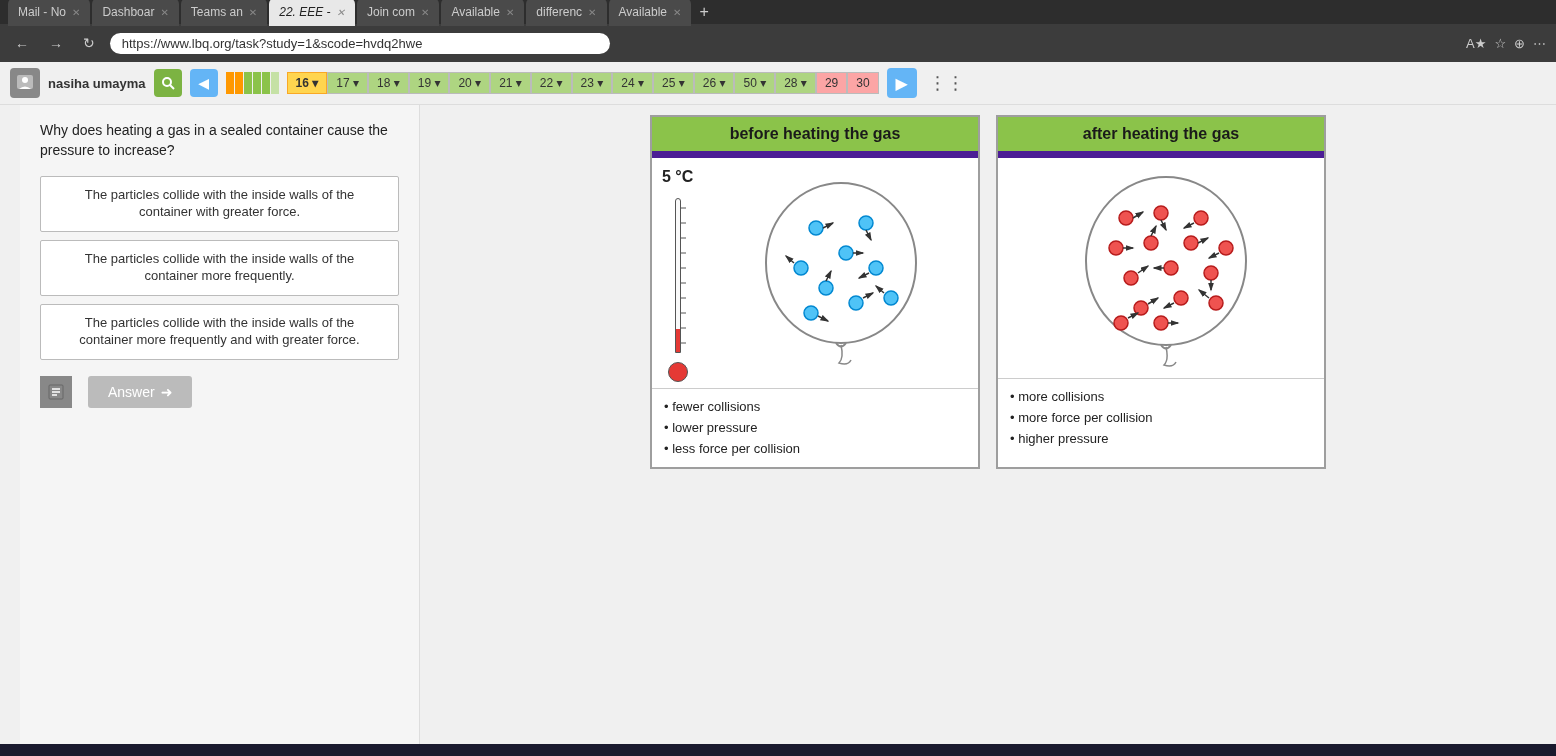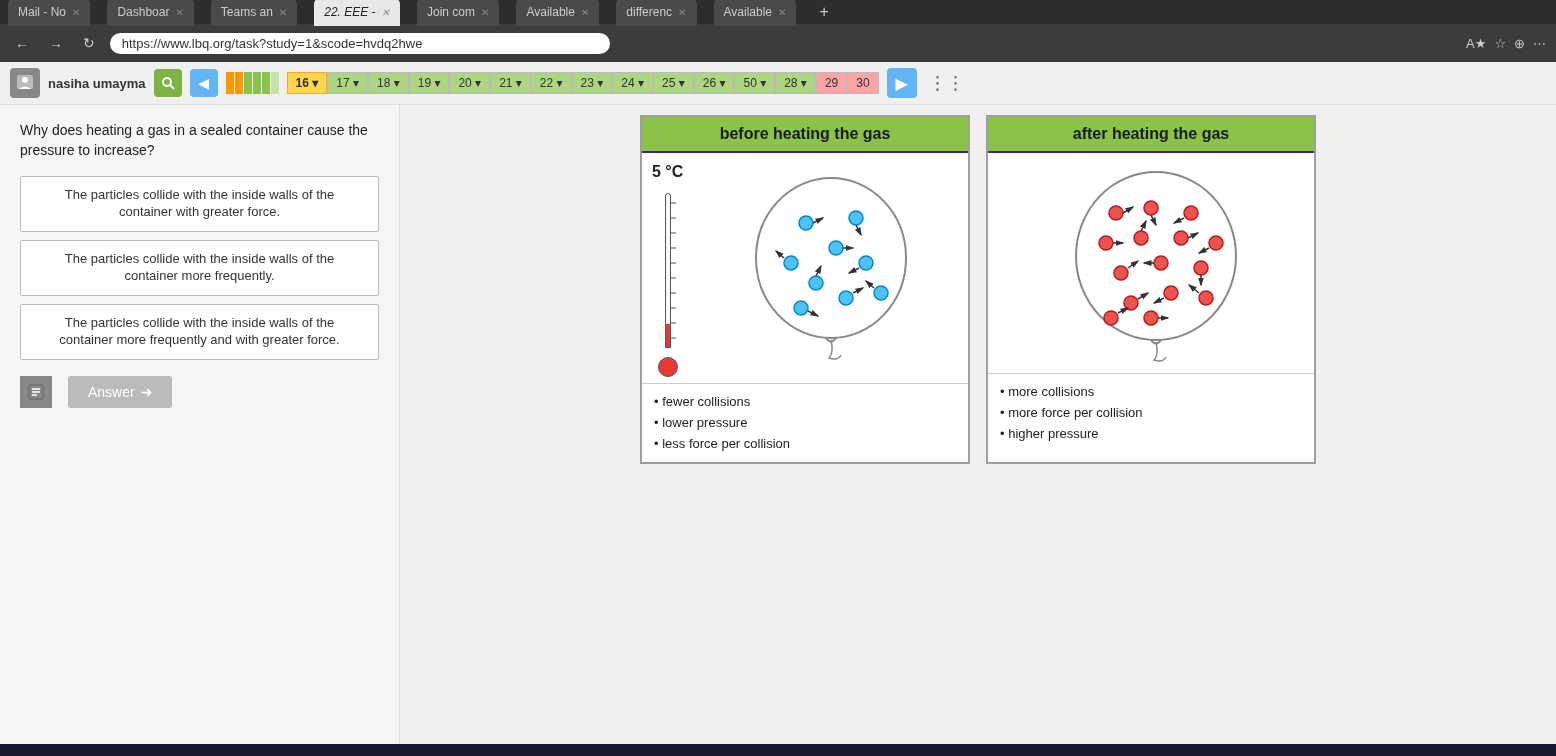--- a/index.html
+++ b/index.html
@@ -9,21 +9,21 @@
       overflow: hidden;
       width: 1556px;
       height: 756px;
     }
     .tab-bar {
       display: flex;
       align-items: center;
       height: 24px;
       background: #2d2d2d;
       padding: 0 8px;
-      gap: 17px;
+      gap: 2px;
     }
     .tab {
       display: flex;
       align-items: center;
       background: #4a4a4a;
       color: #ccc;
       font-size: 12px;
       padding: 4px 10px;
       border-radius: 6px 6px 0 0;
       height: 28px;
@@ -173,20 +173,21 @@
       justify-content: center;
       color: white;
       font-size: 16px;
       cursor: pointer;
     }
     
     .main-area {
       display: flex;
       flex: 1;
       overflow: hidden;
+      padding-left: 20px;
     }
     
     .left-panel {
       width: 400px;
       padding: 16px 20px;
       background: #f5f5f5;
       border-right: 1px solid #ddd;
       flex-shrink: 0;
     }
     .question-text {
@@ -256,21 +257,21 @@
       width: 330px;
       flex-shrink: 0;
     }
     .diagram-header {
       background: #8bc34a;
       color: #1a1a1a;
       text-align: center;
       padding: 8px;
       font-size: 16px;
       font-weight: bold;
-      border-bottom: 2px solid #4c1d95;
+      border-bottom: 7px solid #4c1d95;
     }
     .diagram-content {
       padding: 10px;
       display: flex;
       gap: 10px;
       align-items: flex-start;
     }
     .thermometer-area {
       display: flex;
       flex-direction: column;

